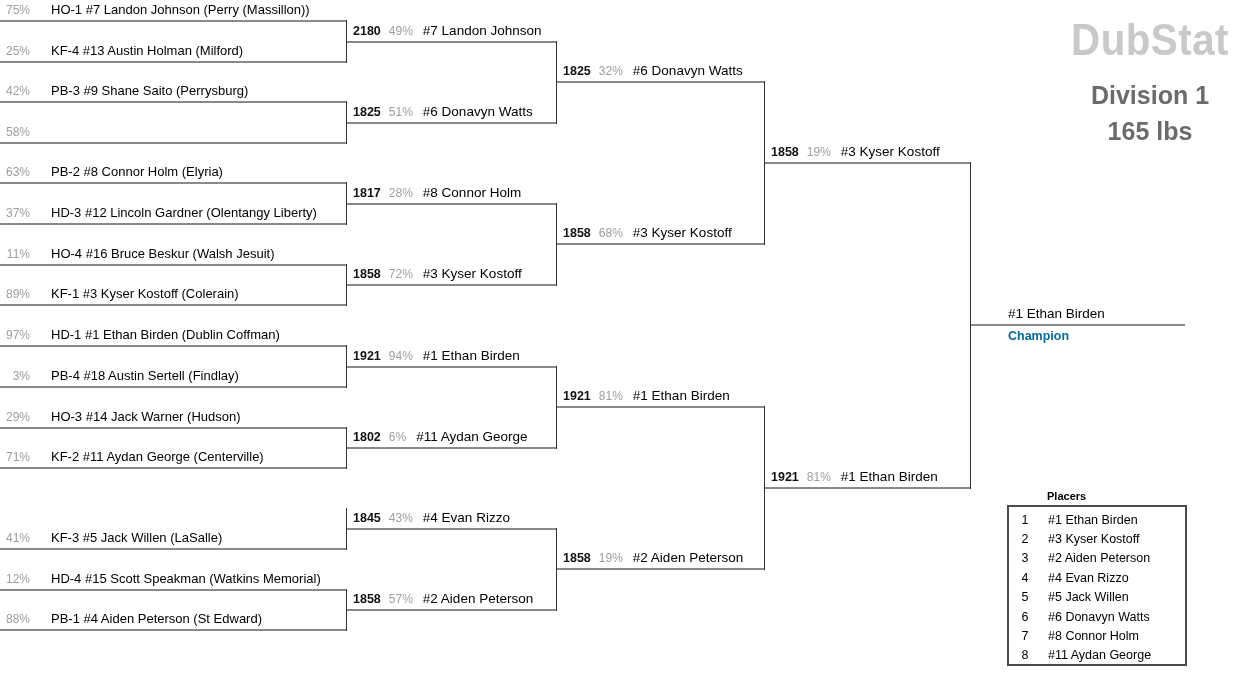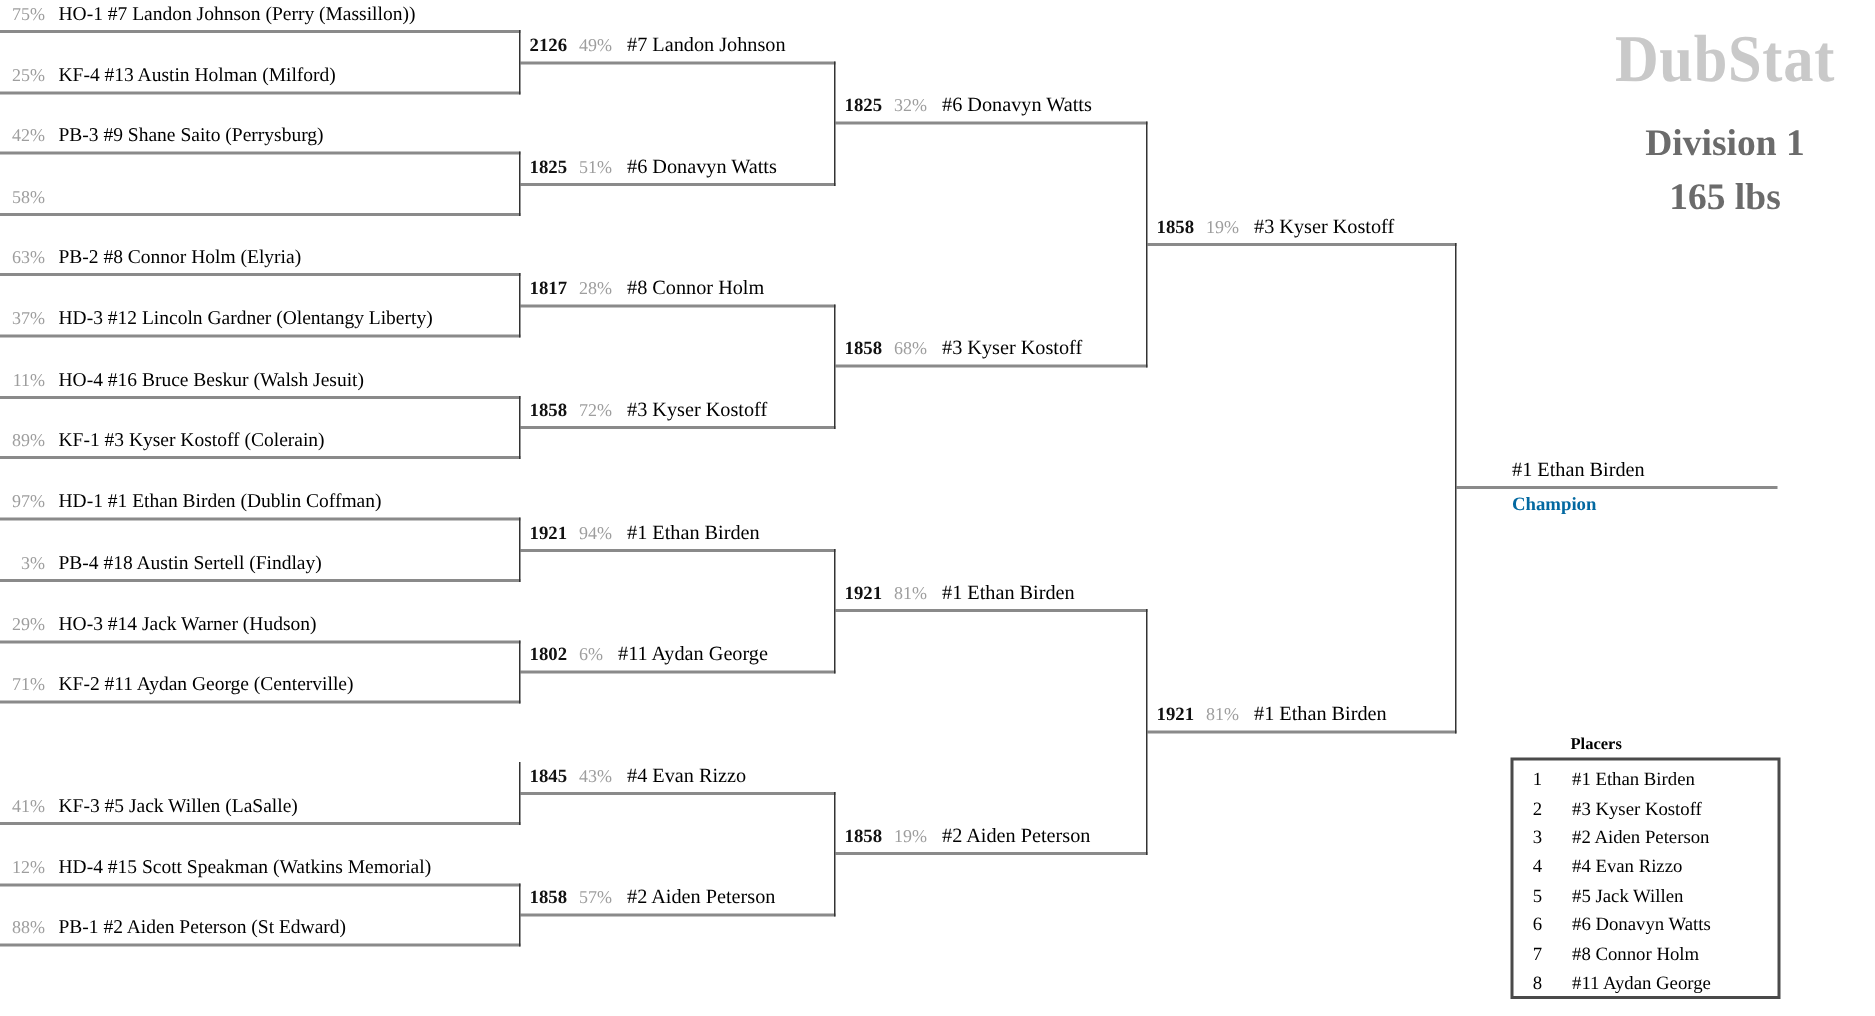--- a/index.html
+++ b/index.html
@@ -1,34 +1,34 @@
 <!DOCTYPE html>
 <html><head>
 <meta charset="utf-8">
 <style>
   html,body { margin:0; padding:0; background:#fff; }
   .stage { position:relative; width:1250px; height:677px; background:#ffffff;
-           font-family:Liberation Serif, serif; overflow:hidden; }
+           font-family:Liberation Sans, sans-serif; overflow:hidden; }
 
   
   .entry { position:absolute; display:flex; align-items:flex-end; height:24px;
            box-sizing:border-box; border-bottom:2px solid #8a8a8a;
            padding-bottom:3px; white-space:nowrap; }
   .r1    { left:0;     width:347px; }
   .r2    { left:347px; width:210px; }
   .r3    { left:557px; width:208px; }
   .r4    { left:765px; width:206px; }
   .champ { left:971px; width:214px; }
 
   .pct    { font-size:12px; color:#9e9e9e; }
   .r1 .pct { flex:0 0 30px; text-align:right; margin-right:9px; }
   .adv .pct { margin-left:8px; }
   .rating { font-size:12.5px; font-weight:bold; color:#111; margin-left:6px; }
   .name   { font-size:13.5px; color:#000; margin-left:10px; }
-  .r1 .name { margin-left:0; font-size:13px; }
+  .r1 .name { margin-left:12px; font-size:13px; }
   .champ .name { margin-left:37px; }
 
   .conn { position:absolute; width:1px; background:#333; }
 
   .champion-caption { position:absolute; left:1008px; top:329px;
                       font-size:12.5px; font-weight:bold; color:#0369a1; }
 
   .logo-box { position:absolute; left:1045px; top:18px; width:210px; text-align:center; }
   .logo     { font-size:42px; line-height:1; font-weight:bold; color:#c9c9c9;
               letter-spacing:0.5px; transform:scale(0.96,1.06); transform-origin:center top; }
@@ -99,25 +99,25 @@
   <div class="entry r1" style="top:526px">
     <span class="pct">41%</span>
     <span class="name">KF-3 #5 Jack Willen (LaSalle)</span>
   </div>
   <div class="entry r1" style="top:567px">
     <span class="pct">12%</span>
     <span class="name">HD-4 #15 Scott Speakman (Watkins Memorial)</span>
   </div>
   <div class="entry r1" style="top:607px">
     <span class="pct">88%</span>
-    <span class="name">PB-1 #2 Aiden Peterson (St Edward)</span>
+    <span class="name">PB-1 #4 Aiden Peterson (St Edward)</span>
   </div>
 
   <div class="entry r2 adv" style="top:19px">
-    <span class="rating">2126</span>
+    <span class="rating">2180</span>
     <span class="pct">49%</span>
     <span class="name">#7 Landon Johnson</span>
   </div>
   <div class="entry r2 adv" style="top:100px">
     <span class="rating">1825</span>
     <span class="pct">51%</span>
     <span class="name">#6 Donavyn Watts</span>
   </div>
   <div class="entry r2 adv" style="top:181px">
     <span class="rating">1817</span>

